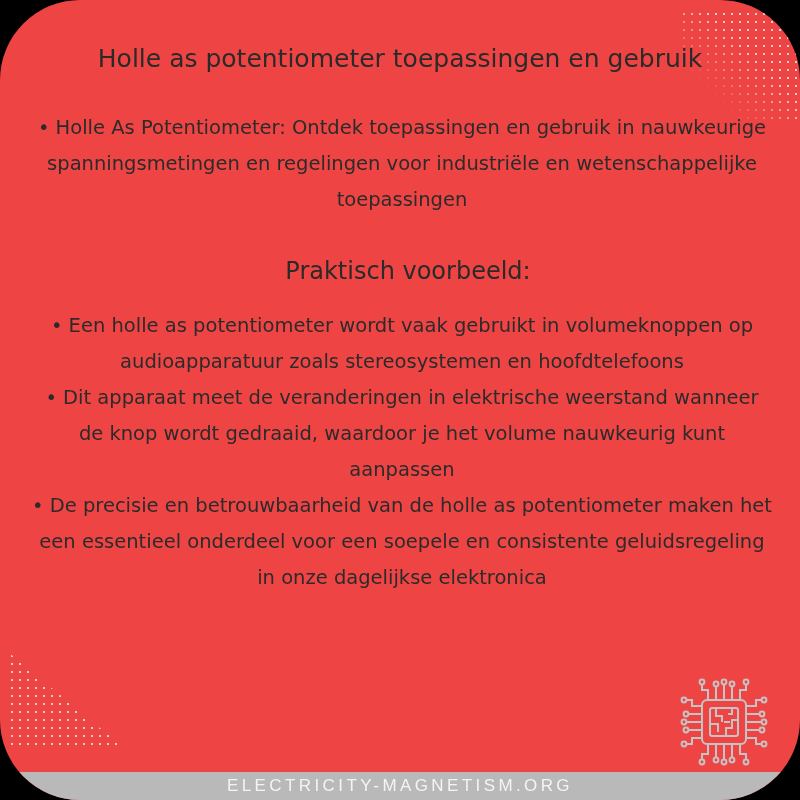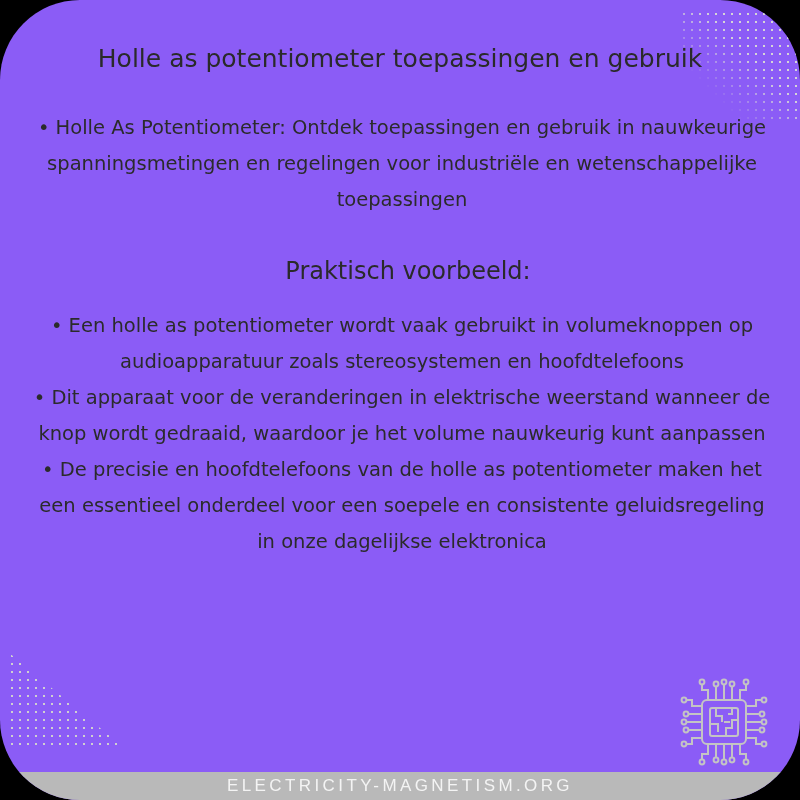--- a/index.html
+++ b/index.html
@@ -1,19 +1,19 @@
 <!DOCTYPE html>
 <html><head>
 <meta charset="utf-8">
 <style>
   html, body { margin:0; padding:0; }
   body { width:800px; height:800px; background:#000; position:relative; overflow:hidden; }
   .card {
     position:absolute; left:0; top:0; width:800px; height:800px;
-    background:#8b5cf6; border-radius:80px; overflow:hidden;
+    background:#ef4444; border-radius:80px; overflow:hidden;
     font-family: "DejaVu Sans", "Liberation Sans", sans-serif;
     color:#2b2b2b;
   }
   .dots-tr {
     position:absolute; right:0; top:10px; width:120px; height:110px;
     background-image: radial-gradient(circle, #d6d6d6 1.2px, transparent 1.5px);
     background-size:8px 8px;
     -webkit-mask-image: linear-gradient(225deg, #000 40%, transparent 75%);
     mask-image: linear-gradient(225deg, #000 40%, transparent 75%);
   }
@@ -61,22 +61,22 @@
   <div class="title">Holle as potentiometer toepassingen en gebruik</div>
 
   <div class="para p-intro">
     <span class="bullet-line">• Holle As Potentiometer: Ontdek toepassingen en gebruik in nauwkeurige spanningsmetingen en regelingen voor industriële en wetenschappelijke toepassingen</span>
   </div>
 
   <div class="subtitle">Praktisch voorbeeld:</div>
 
   <div class="para p-example">
     <span class="bullet-line">• Een holle as potentiometer wordt vaak gebruikt in volumeknoppen op audioapparatuur zoals stereosystemen en hoofdtelefoons</span>
-    <span class="bullet-line">• Dit apparaat voor de veranderingen in elektrische weerstand wanneer de knop wordt gedraaid, waardoor je het volume nauwkeurig kunt aanpassen</span>
-    <span class="bullet-line">• De precisie en hoofdtelefoons van de holle as potentiometer maken het een essentieel onderdeel voor een soepele en consistente geluidsregeling in onze dagelijkse elektronica</span>
+    <span class="bullet-line">• Dit apparaat meet de veranderingen in elektrische weerstand wanneer de knop wordt gedraaid, waardoor je het volume nauwkeurig kunt aanpassen</span>
+    <span class="bullet-line">• De precisie en betrouwbaarheid van de holle as potentiometer maken het een essentieel onderdeel voor een soepele en consistente geluidsregeling in onze dagelijkse elektronica</span>
   </div>
 
   <svg class="chip" viewBox="0 0 100 100" fill="none" stroke="#c4c4c4" stroke-width="2">
     <rect x="28" y="28" width="44" height="44" rx="5"></rect>
     <rect x="36" y="36" width="28" height="28" rx="2"></rect>
     <path d="M42 36 v8 h6 v6 M58 36 v6 h-4 M36 52 h8 v8 M64 48 h-6 v8 h-6 v8 M50 50 h6"></path>
 
     <path d="M34 28 v-10 h-6 v-6 M42 28 v-14 M50 28 v-16 M58 28 v-14 M66 28 v-10 h6 v-6"></path>
     <circle cx="28" cy="10" r="2.4"></circle>
       <circle cx="42" cy="12" r="2.4"></circle>

